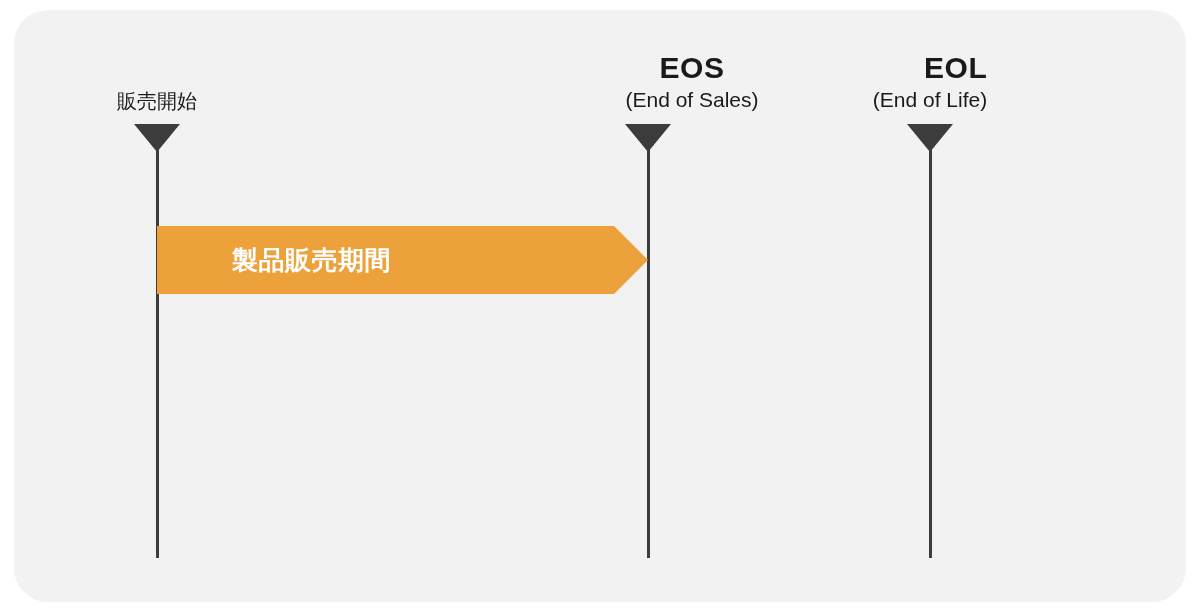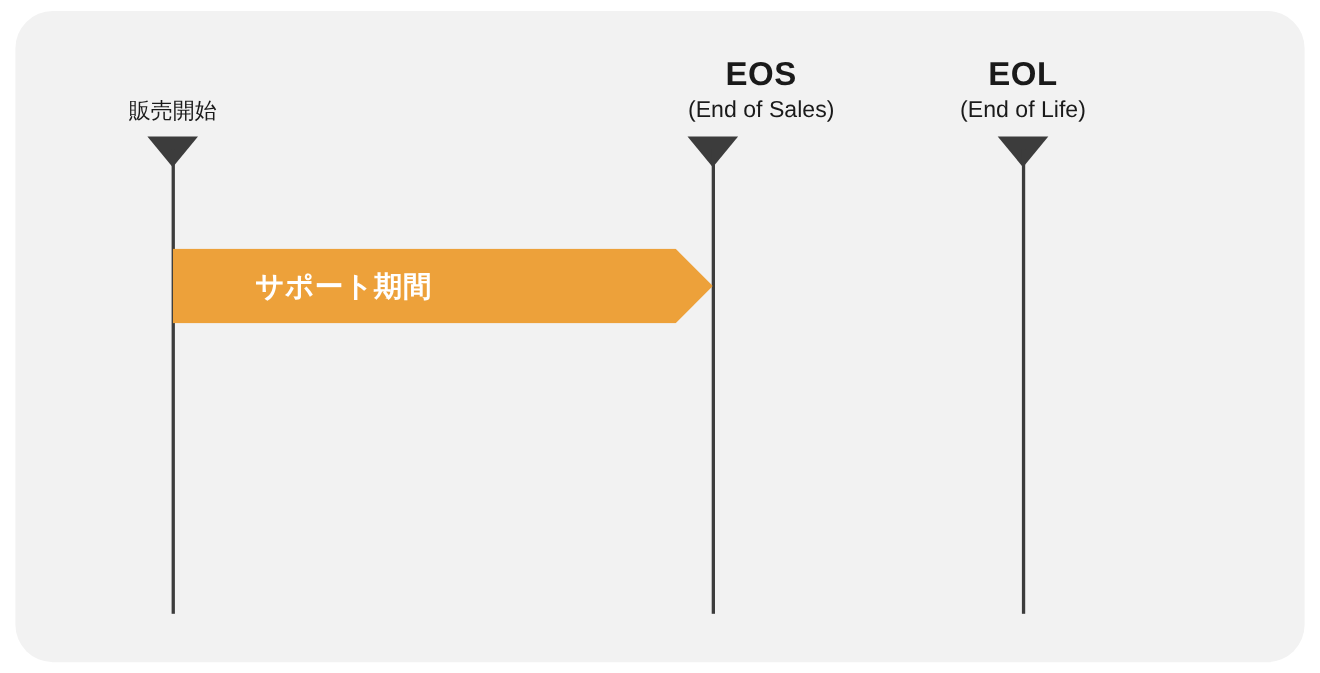--- a/index.html
+++ b/index.html
@@ -128,27 +128,27 @@
   <div class="milestone" style="left:648px;">
     <div class="label label-stacked" style="bottom:498px;margin-left:44px;">
       <div class="abbr">EOS</div>
       <div class="full">(End of Sales)</div>
     </div>
     <div class="marker" style="top:124px;"></div>
     <div class="rule" style="top:136px; height:422px;"></div>
   </div>
 
   <div class="milestone" style="left:930px;">
-    <div class="label label-stacked" style="bottom:498px;">
+    <div class="label label-stacked" style="bottom:498px;text-align:right;">
       <div class="abbr">EOL</div>
       <div class="full">(End of Life)</div>
     </div>
     <div class="marker" style="top:124px;"></div>
     <div class="rule" style="top:136px; height:422px;"></div>
   </div>
 
   <div class="period-bar" style="left:157px; top:226px; width:491px; height:68px;">
     <div class="arrow-shape" style="background:#eda13a;"></div>
-    <span class="bar-label" style="margin-left:75px;">サポート期間</span>
+    <span class="bar-label" style="margin-left:75px;">製品販売期間</span>
   </div>
 
 
 </div>
 
 </body></html>

